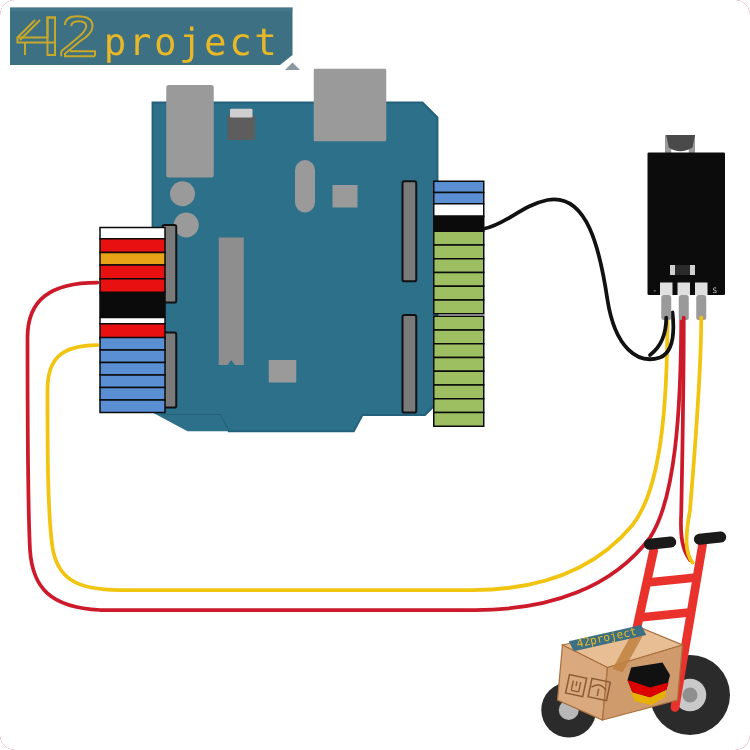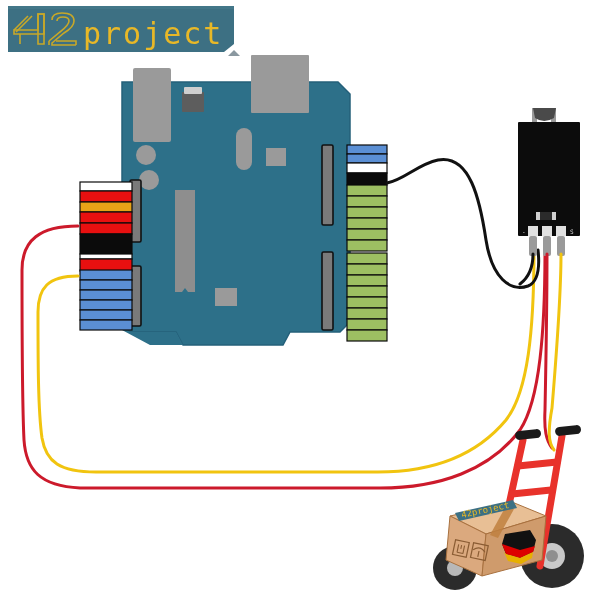--- a/index.html
+++ b/index.html
@@ -9,20 +9,21 @@
   }
   body {
     font-family: "Liberation Sans", sans-serif;
   }
   #stage {
     position: relative;
     width: 600px;
     height: 600px;
     background: #be185d;
     overflow: hidden;
+    border-radius: 12px;
   }
   #scene {
     position: absolute;
     inset: 0;
   }
   .logo-text-word {
     font-family: "DejaVu Sans Mono", monospace;
     font-size: 30px;
     letter-spacing: 2px;
   }

